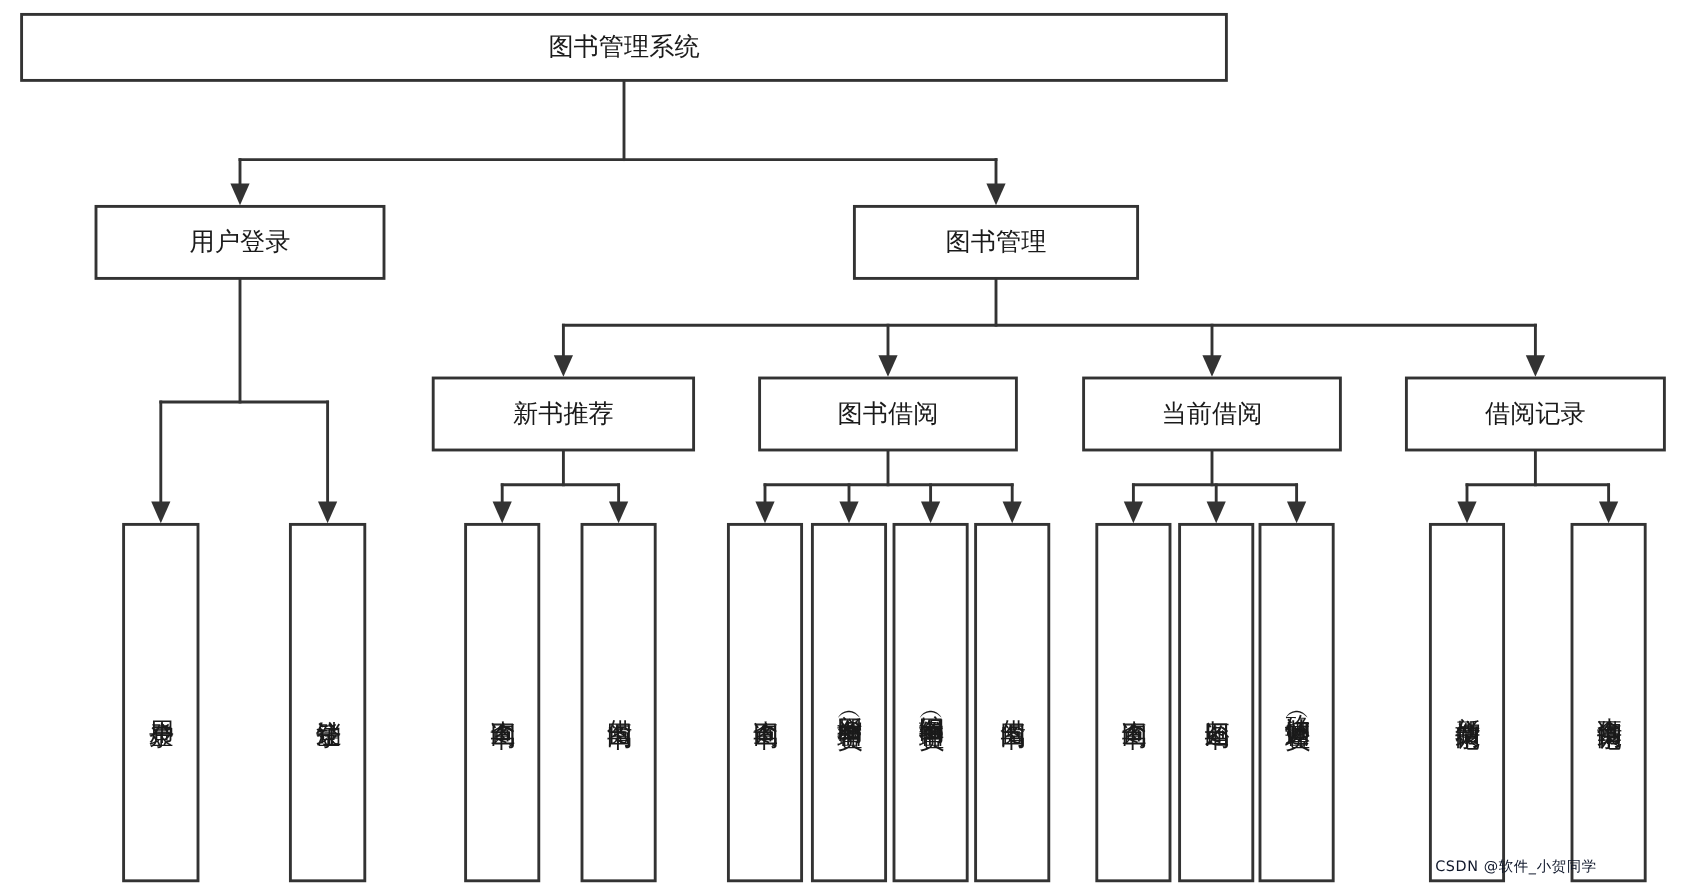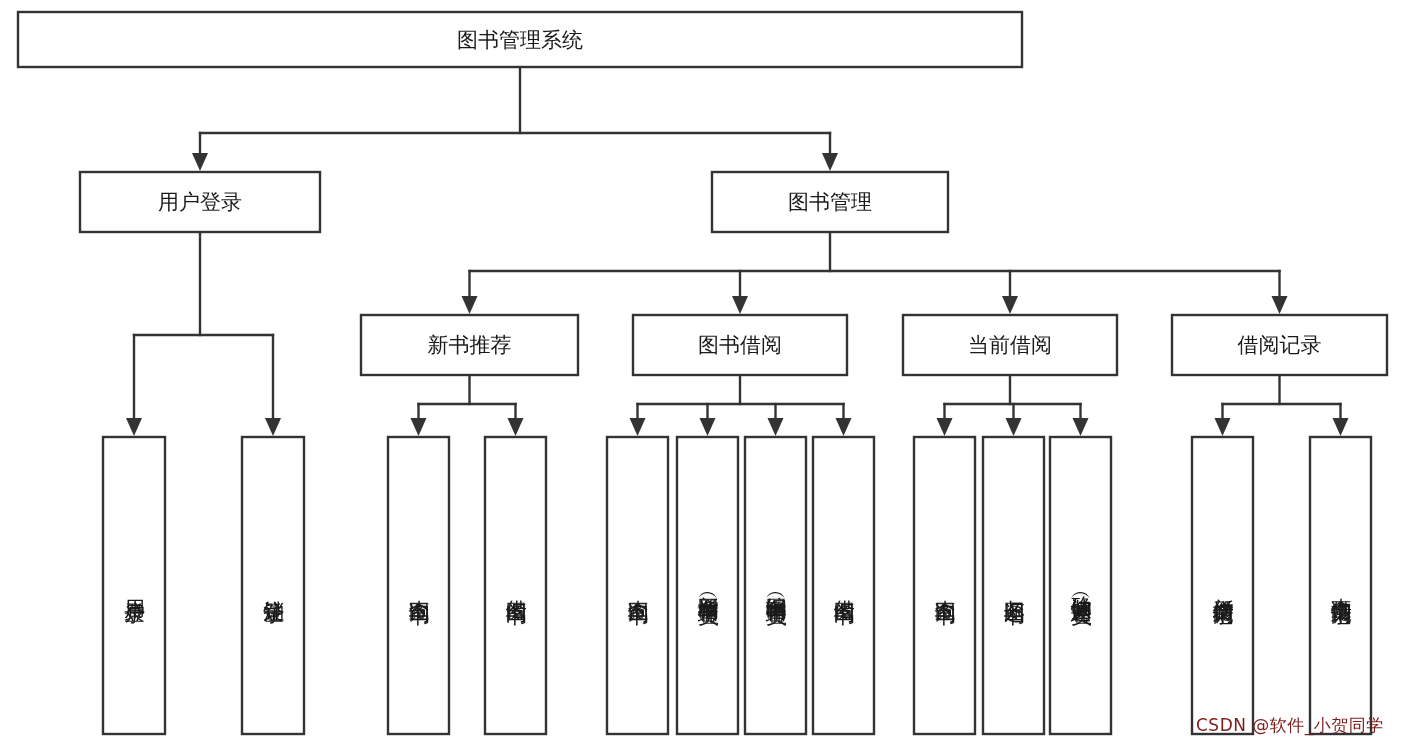--- a/index.html
+++ b/index.html
@@ -59,22 +59,22 @@
     letter-spacing: 1.5px;
     white-space: nowrap;
     display: flex;
     align-items: flex-start;
     justify-content: center;
     pointer-events: none;
   }
   .watermark {
     position: absolute;
     font-family: "DejaVu Sans", "Liberation Sans", sans-serif;
-    font-size: 17px;
-    color: #7f1d1d;
+    font-size: 12px;
+    color: #0f172a;
     white-space: nowrap;
     letter-spacing: 0.5px;
   }
 </style>
 </head>
 <body>
 
 <div id="diagram-root">
   <svg id="tree-svg" viewBox="0 0 1405 747">
     <g id="connectors-layer">

